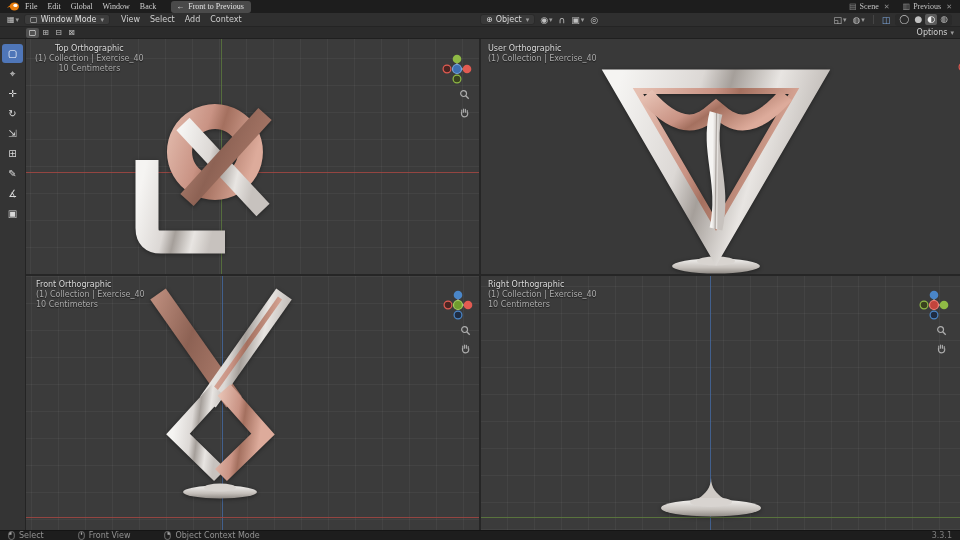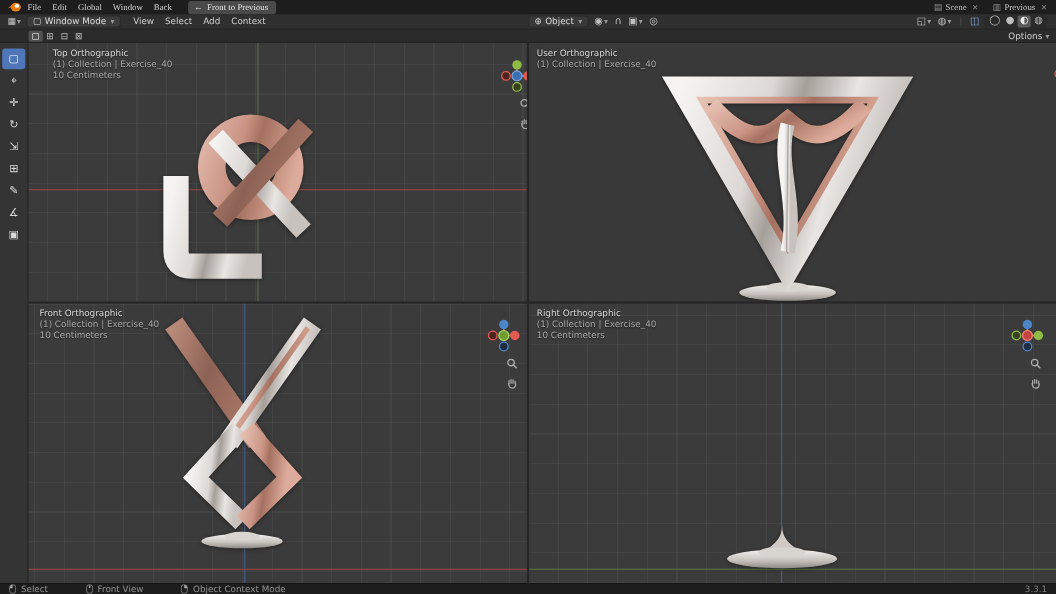--- a/index.html
+++ b/index.html
@@ -232,21 +232,21 @@
     <span class="ts-ico">⊟</span>
     <span class="ts-ico">⊠</span>
     <span class="options-btn">
       <span>Options</span>
       <span class="arr">▾</span>
     </span>
   </div>
 
   <div class="quad">
 
-    <div class="viewport" style="left:16px;top:0;width:480px;height:263px;">
+    <div class="viewport" style="left:3px;top:0;width:480px;height:263px;text-align:center;">
       <div class="vp-grid"></div>
       <div class="axis-v" style="left:218px;background:rgba(93,122,62,.8);"></div>
       <div class="axis-h" style="top:133px;background:rgba(158,71,66,.9);"></div>
       <svg class="model" style="left:122px;top:13px;" width="190" height="210" viewBox="0 0 190 210">
         <path d="M22,108 V176 Q22,190 36,190 H100" fill="none" stroke="url(#gSil)" stroke-width="23"></path>
         <path d="M90,52 a48,48 0 1 1 -0.1,0 Z M90,77 a23,23 0 1 0 0.1,0 Z" fill="url(#gCop)" fill-rule="evenodd"></path>
         <path d="M58,72 L138,158" fill="none" stroke="url(#gSil)" stroke-width="18"></path>
         <path d="M140,62 L62,148" fill="none" stroke="url(#gCopD)" stroke-width="18"></path>
         <path d="M56,32 H168" fill="none" stroke="url(#gCop)" stroke-width="23"></path>
         <path d="M157,21 V80" fill="none" stroke="url(#gSil)" stroke-width="23"></path>

